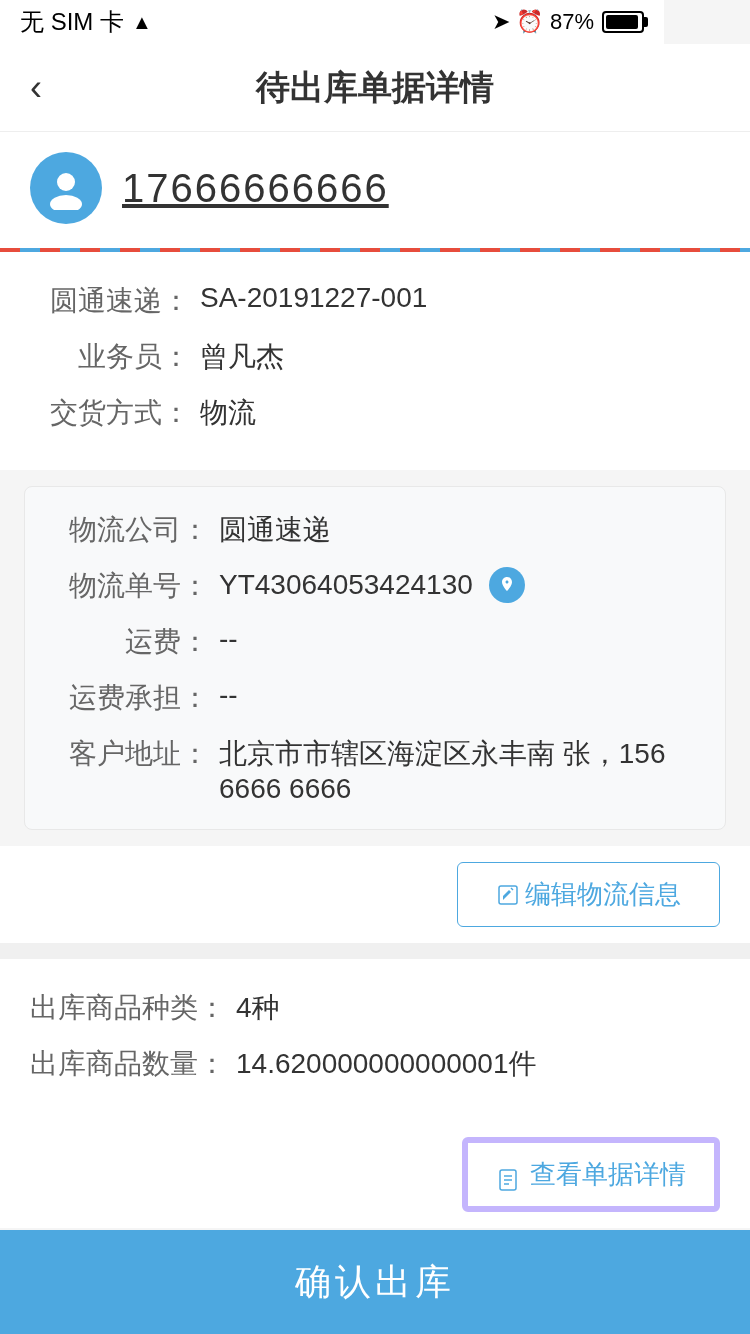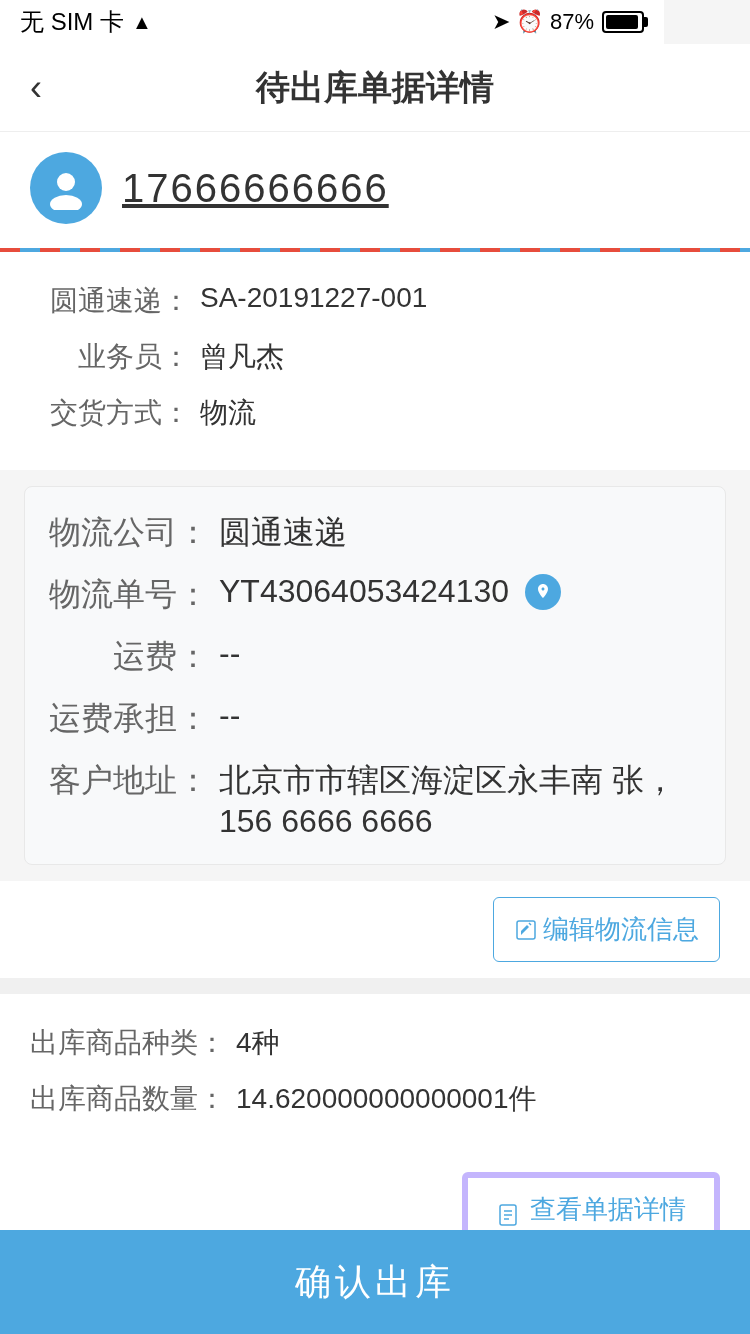--- a/index.html
+++ b/index.html
@@ -165,21 +165,21 @@
       background: #f8f9fa;
       border: 1px solid #e8e8e8;
       border-radius: 8px;
       margin: 0 24px 16px 24px;
       padding: 24px 24px;
     }
     .logistics-row {
       display: flex;
       align-items: flex-start;
       margin-bottom: 18px;
-      font-size: 32px;
+      font-size: 28px;
     }
     .logistics-row:last-child { margin-bottom: 0; }
     .logistics-label {
       color: #666;
       white-space: nowrap;
       min-width: 160px;
       text-align: right;
     }
     .logistics-value {
       color: #333;
@@ -208,21 +208,21 @@
     .edit-btn-row {
       display: flex;
       justify-content: flex-end;
       padding: 16px 30px;
       background: white;
     }
     .edit-btn {
       border: 1px solid #4da8e0;
       color: #4da8e0;
       background: white;
-      padding: 14px 20px;
+      padding: 14px 38px;
       border-radius: 6px;
       font-size: 26px;
       display: flex;
       align-items: center;
       gap: 5px;
       cursor: pointer;
     }
 
     
     .section-divider {

